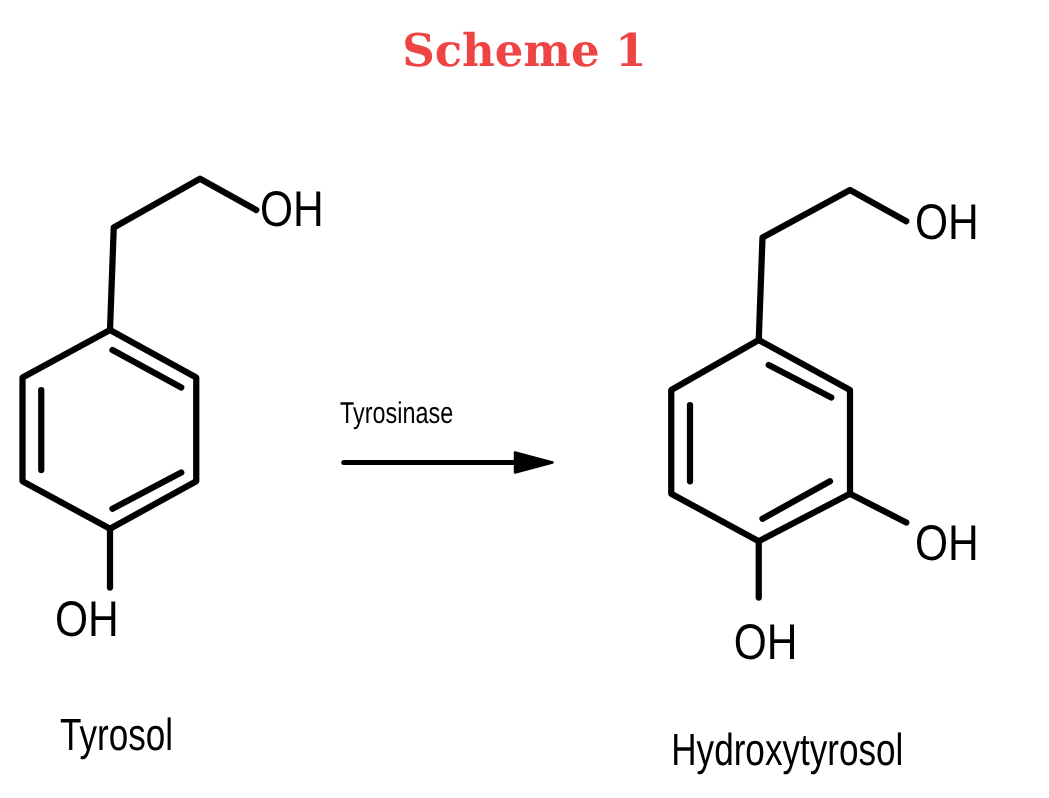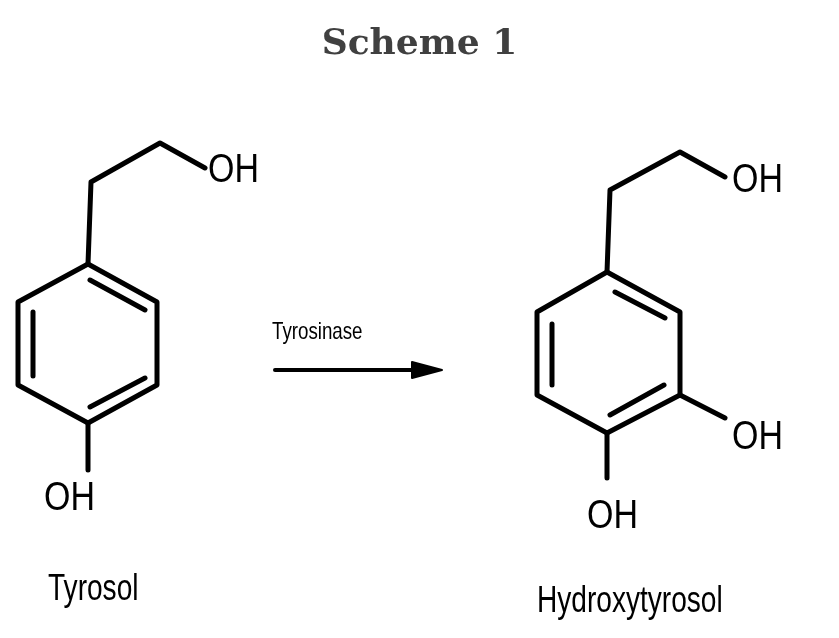--- a/index.html
+++ b/index.html
@@ -1,18 +1,18 @@
 <!DOCTYPE html>
 <html><head>
 <meta charset="utf-8">
 <style>
   html, body { margin:0; padding:0; background:#ffffff; }
   body { width:839px; height:638px; position:relative; overflow:hidden; }
   .title { position:absolute; left:0; top:20px; width:839px; text-align:center;
-    font-family:"DejaVu Serif", serif; font-weight:bold; font-size:36px; color:#404040; }
+    font-family:"DejaVu Serif", serif; font-weight:bold; font-size:36px; color:#ef4444; }
   svg { position:absolute; left:0; top:0; }
   .lbl { position:absolute; font-family:"Liberation Sans", sans-serif; color:#000; }
   .oh { font-size:40px; line-height:40px; transform:scaleX(0.85); transform-origin:left top; }
   .name { font-size:36px; line-height:40px; transform:scaleX(0.78); transform-origin:left top; }
   .enz { font-size:24px; line-height:26px; transform:scaleX(0.78); transform-origin:left top; }
 </style>
 </head>
 <body>
 
 <div class="title">Scheme 1</div>

